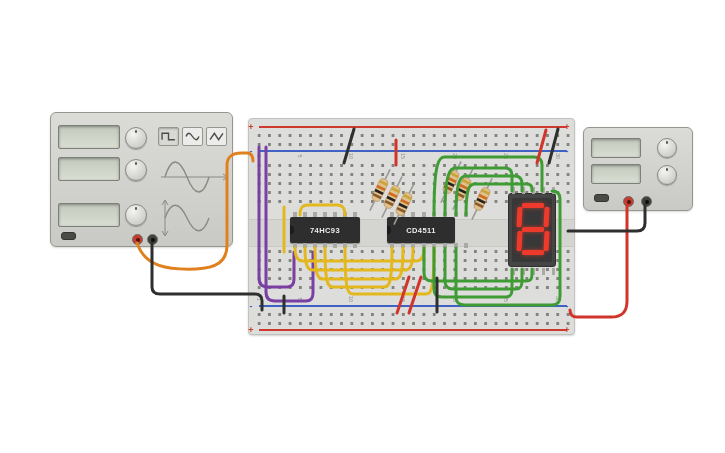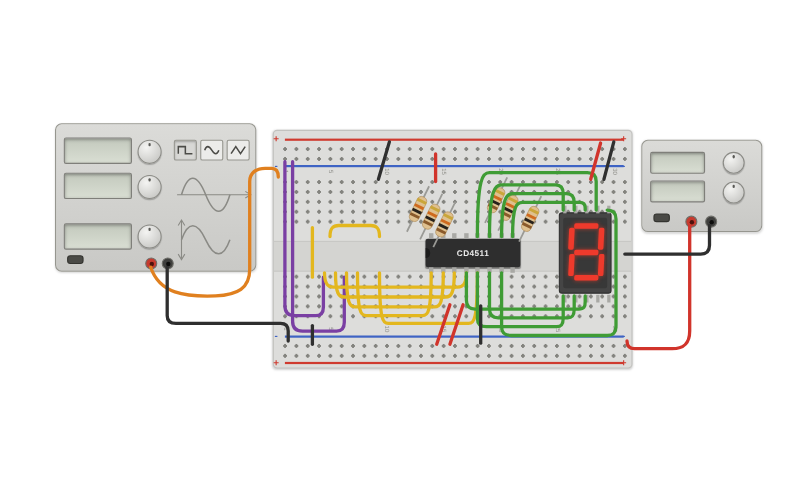--- a/index.html
+++ b/index.html
@@ -95,21 +95,38 @@
       <span class="rail-sign plus" style="left: 2px; top: 8px;">+</span>
       <span class="rail-sign plus" style="left: 318px; top: 8px;">+</span>
       <span class="rail-sign minus" style="left: 2px; top: 32px;">-</span>
       <span class="rail-sign minus" style="left: 318px; top: 32px;">-</span>
       <span class="rail-sign minus" style="left: 2px; top: 187px;">-</span>
       <span class="rail-sign minus" style="left: 318px; top: 187px;">-</span>
       <span class="rail-sign plus" style="left: 2px; top: 211px;">+</span>
       <span class="rail-sign plus" style="left: 318px; top: 211px;">+</span>
     </div>
 
-  <div class="chip" style="left:387px;top:217px;width:86px;height:26px;">
+  <div class="chip" style="left:290px;top:217px;width:70px;height:26px;">
+    <span class="chip-label">74HC93</span>
+  <i class="chip-pin" style="left: 3px; top: -5px;"></i>
+      <i class="chip-pin" style="left: 3px; top: 26px;"></i>
+      <i class="chip-pin" style="left: 13px; top: -5px;"></i>
+      <i class="chip-pin" style="left: 13px; top: 26px;"></i>
+      <i class="chip-pin" style="left: 23px; top: -5px;"></i>
+      <i class="chip-pin" style="left: 23px; top: 26px;"></i>
+      <i class="chip-pin" style="left: 33px; top: -5px;"></i>
+      <i class="chip-pin" style="left: 33px; top: 26px;"></i>
+      <i class="chip-pin" style="left: 43px; top: -5px;"></i>
+      <i class="chip-pin" style="left: 43px; top: 26px;"></i>
+      <i class="chip-pin" style="left: 53px; top: -5px;"></i>
+      <i class="chip-pin" style="left: 53px; top: 26px;"></i>
+      <i class="chip-pin" style="left: 63px; top: -5px;"></i>
+      <i class="chip-pin" style="left: 63px; top: 26px;"></i>
+    </div>
+  <div class="chip" style="left:387px;top:217px;width:68px;height:26px;">
     <span class="chip-label">CD4511</span>
   <i class="chip-pin" style="left: 3px; top: -5px;"></i>
       <i class="chip-pin" style="left: 3px; top: 26px;"></i>
       <i class="chip-pin" style="left: 13.6px; top: -5px;"></i>
       <i class="chip-pin" style="left: 13.6px; top: 26px;"></i>
       <i class="chip-pin" style="left: 24.2px; top: -5px;"></i>
       <i class="chip-pin" style="left: 24.2px; top: 26px;"></i>
       <i class="chip-pin" style="left: 34.8px; top: -5px;"></i>
       <i class="chip-pin" style="left: 34.8px; top: 26px;"></i>
       <i class="chip-pin" style="left: 45.4px; top: -5px;"></i>

